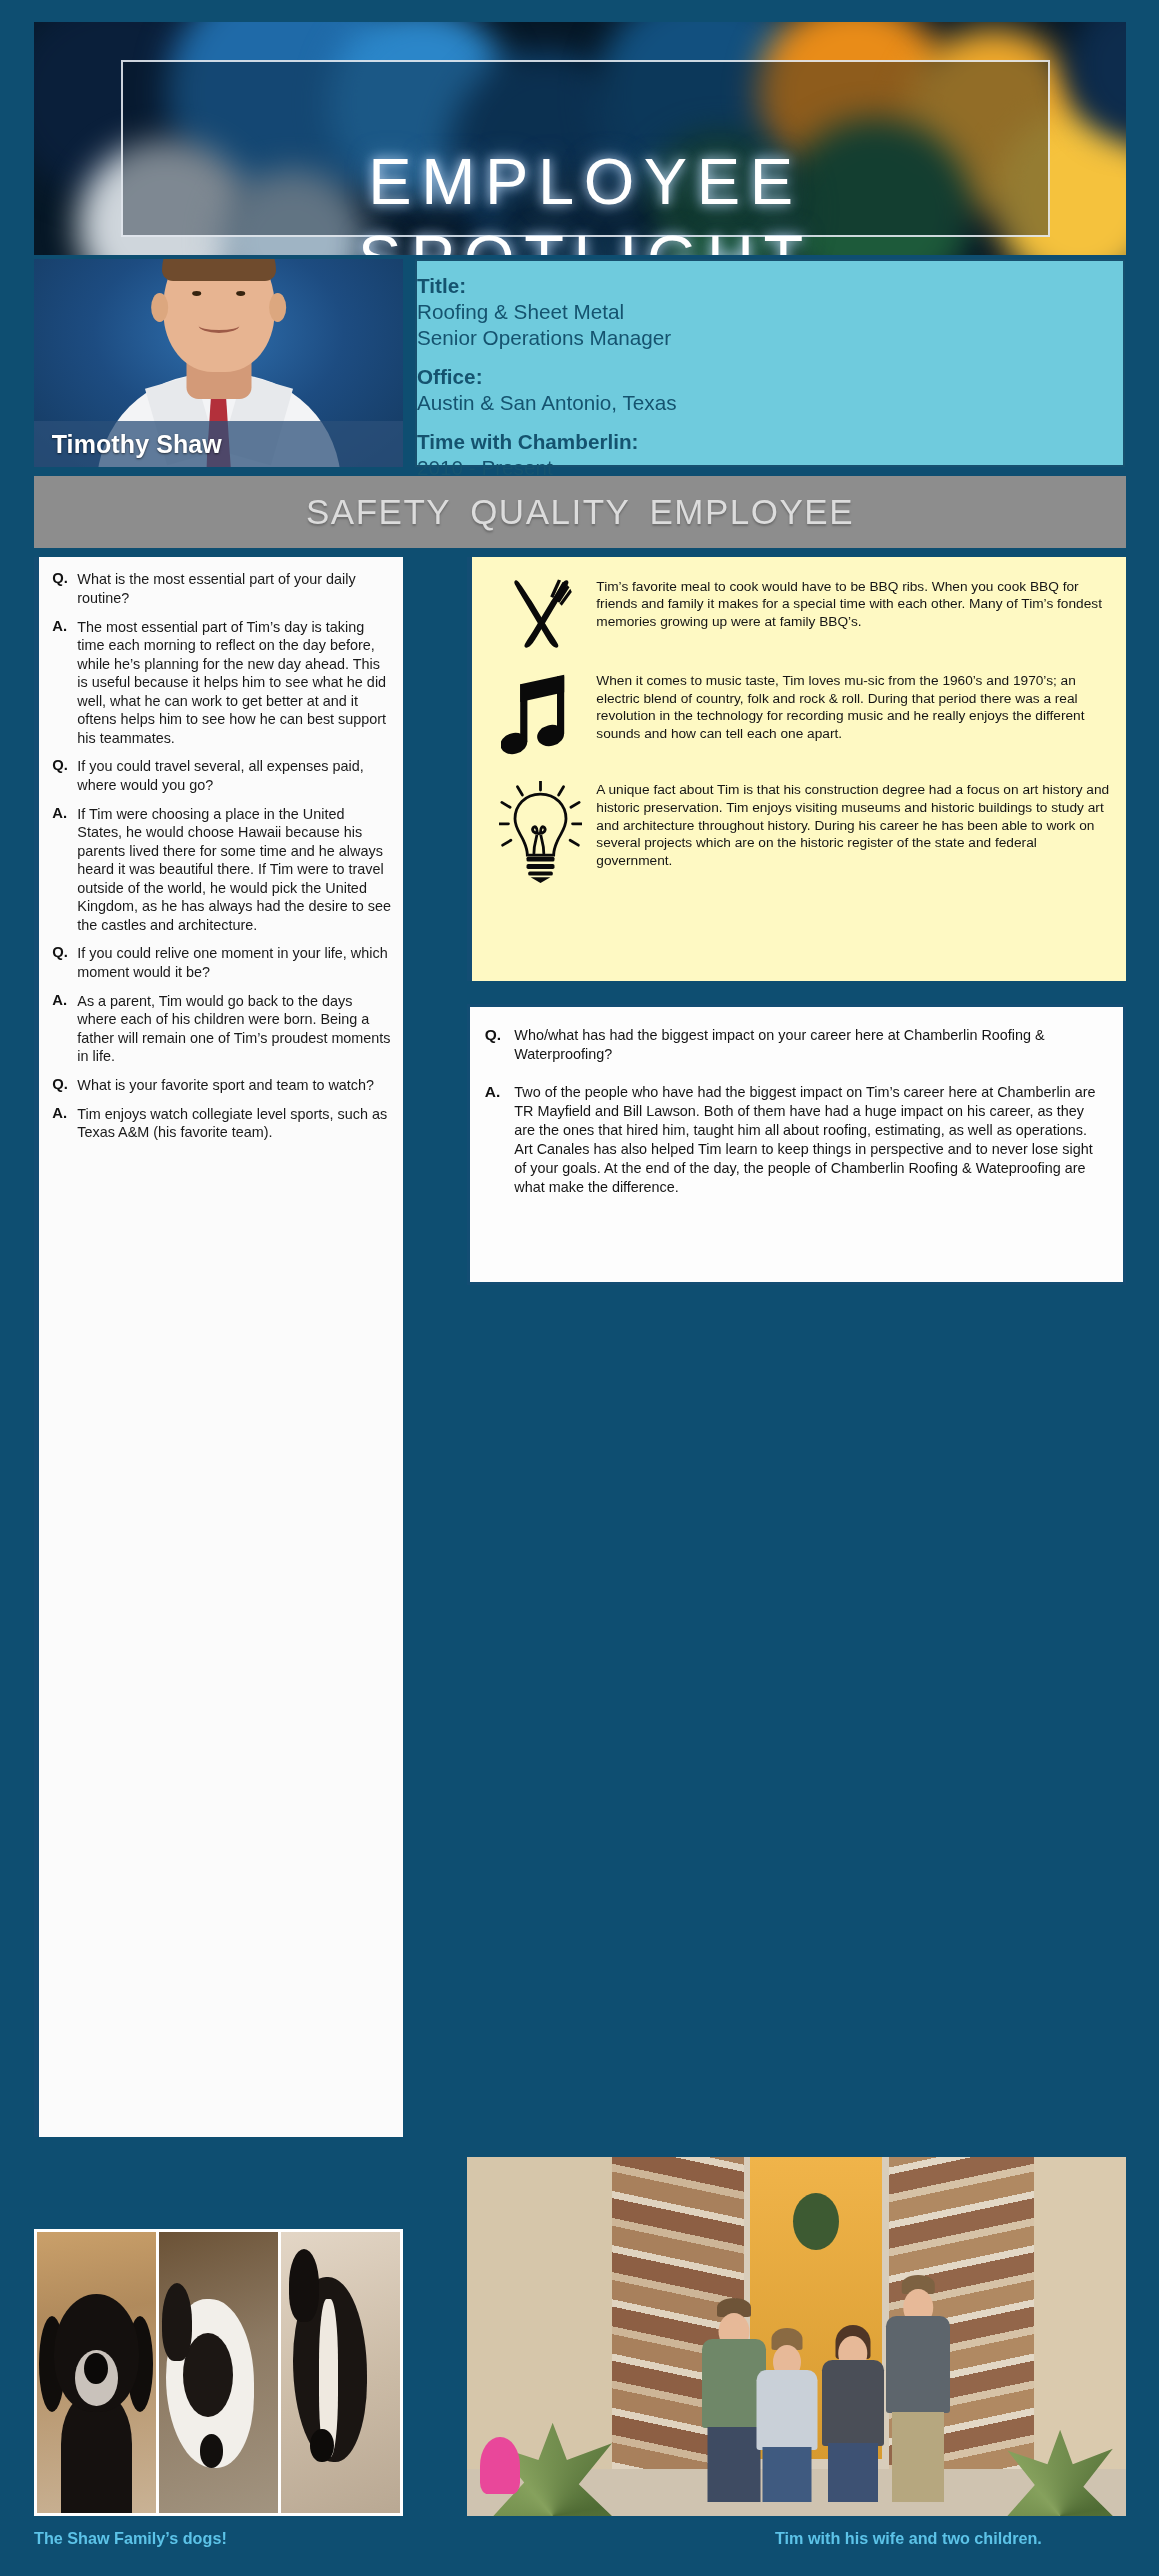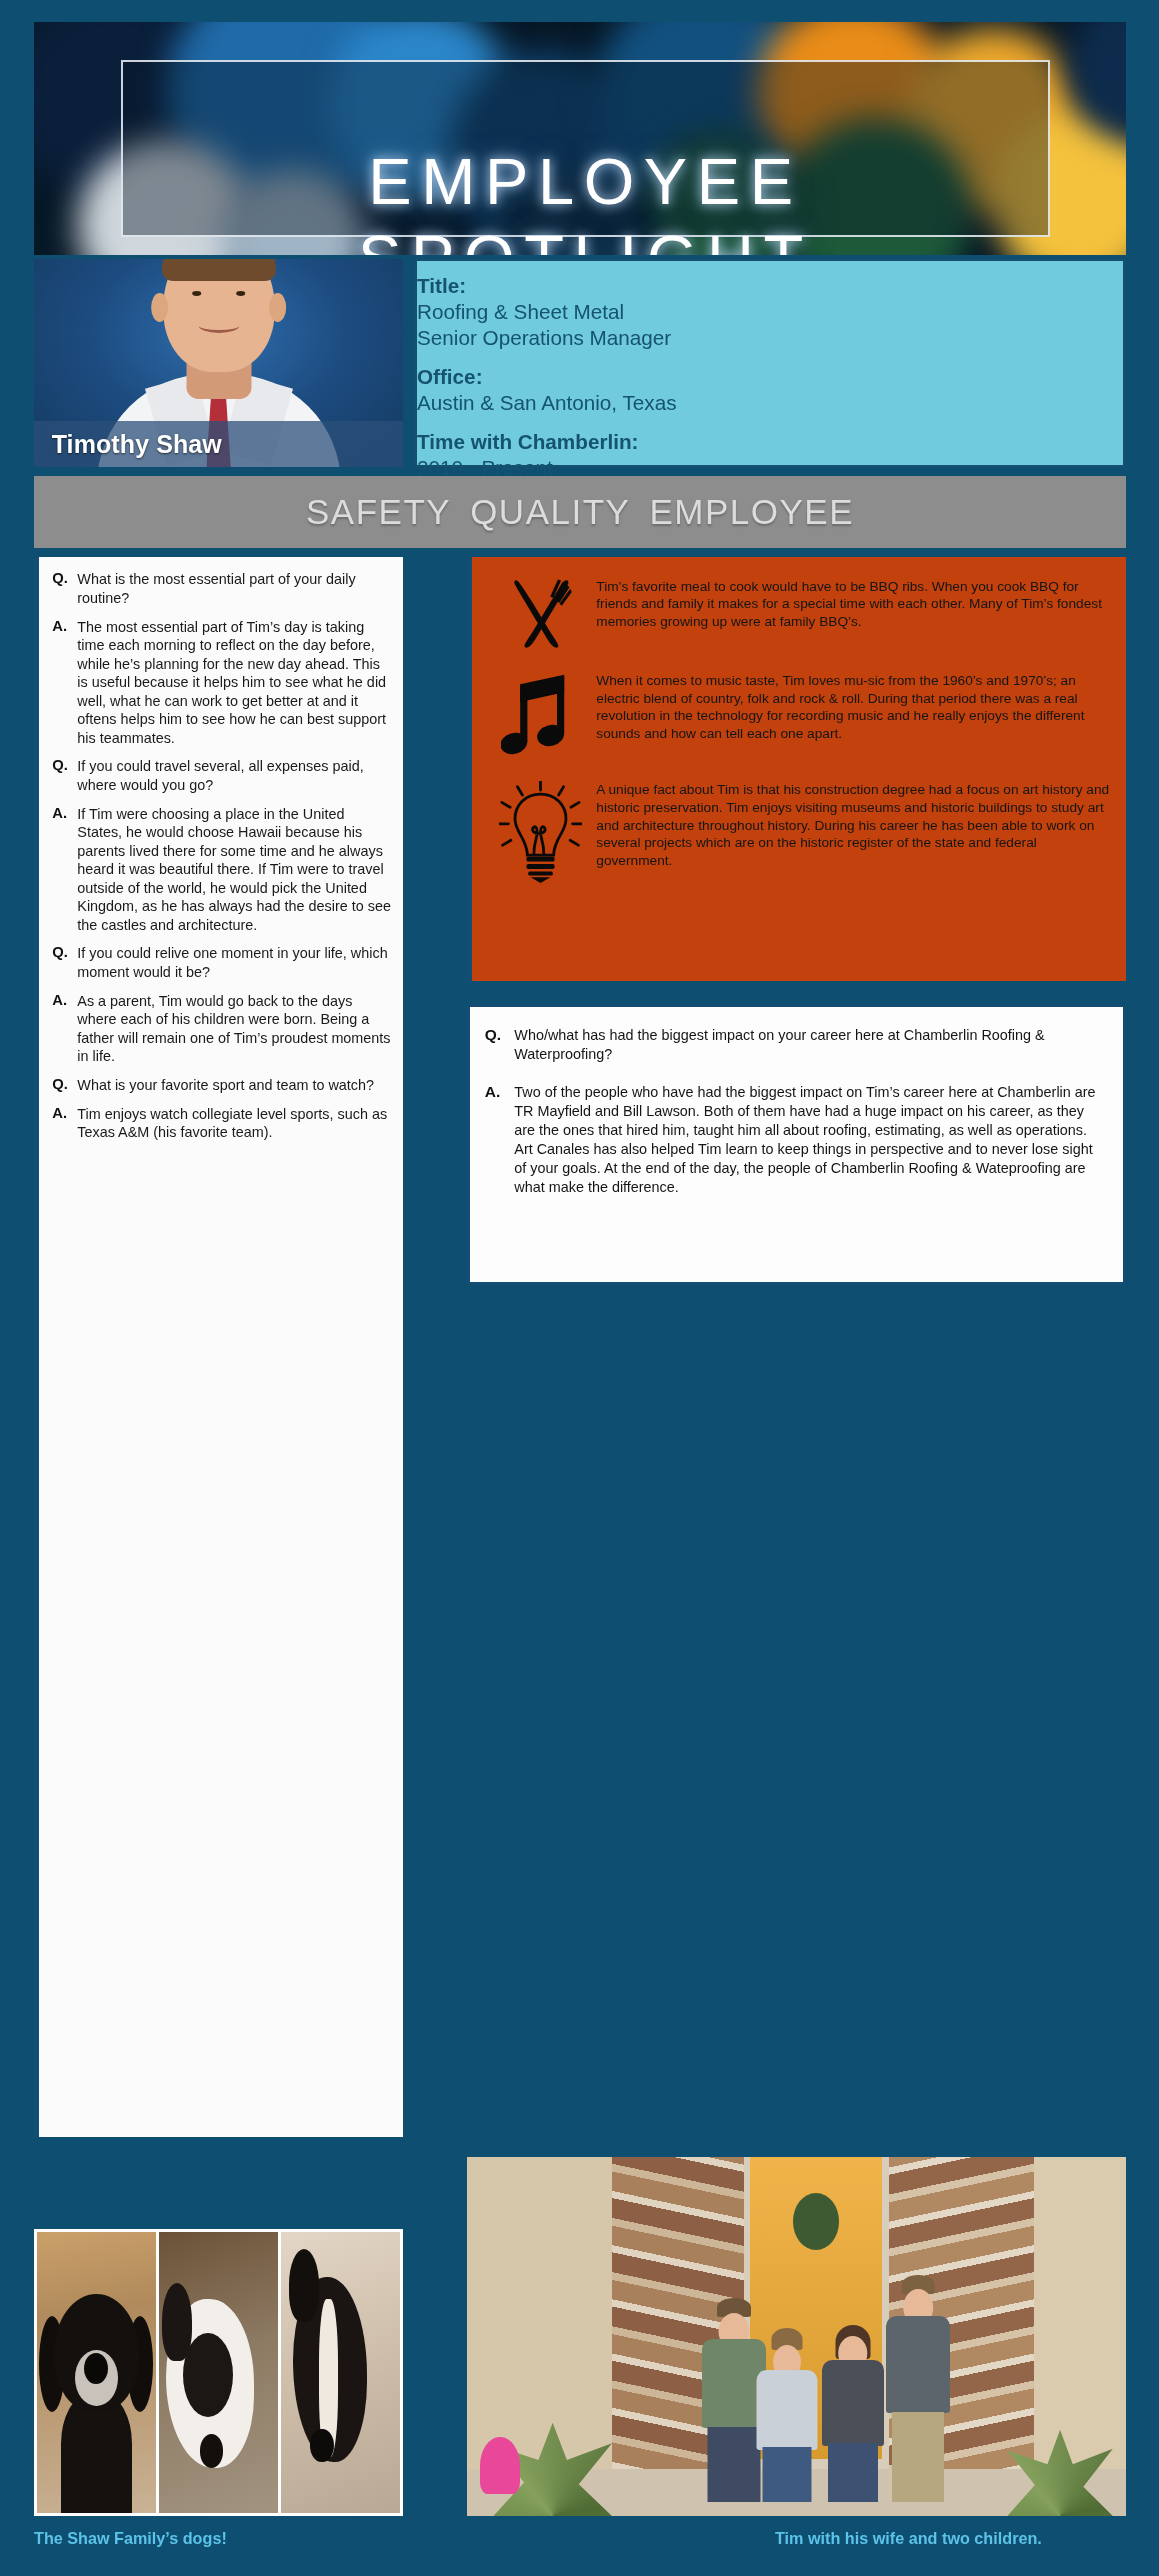--- a/index.html
+++ b/index.html
@@ -152,21 +152,21 @@
     font-size: 14.4px;
     line-height: 18.5px;
     color: #1a1a1a;
   }
 
   
   .panel-facts {
     position: absolute;
     left: 467px; top: 557px;
     width: 659px; height: 424px;
-    background: #c2410c;
+    background: #fef9c3;
     border-left: 5.2px solid #134d73;
     padding: 16.2px 14.8px 7.4px 13.3px;
   }
   .fact-row { display: flex; align-items: flex-start; margin-bottom: 13.3px; }
   .fact-icon { flex: 0 0 111px; display:flex; align-items:center; justify-content:center; }
   .fact-text { flex: 1; font-size: 13.7px; line-height: 17.7px; color: #151515; padding-top: 4.4px; }
   .fact-row.r1 .fact-icon { height: 81px; }
   .fact-row.r2 .fact-icon { height: 96px; }
   .fact-row.r3 .fact-icon { height: 111px; }
 

